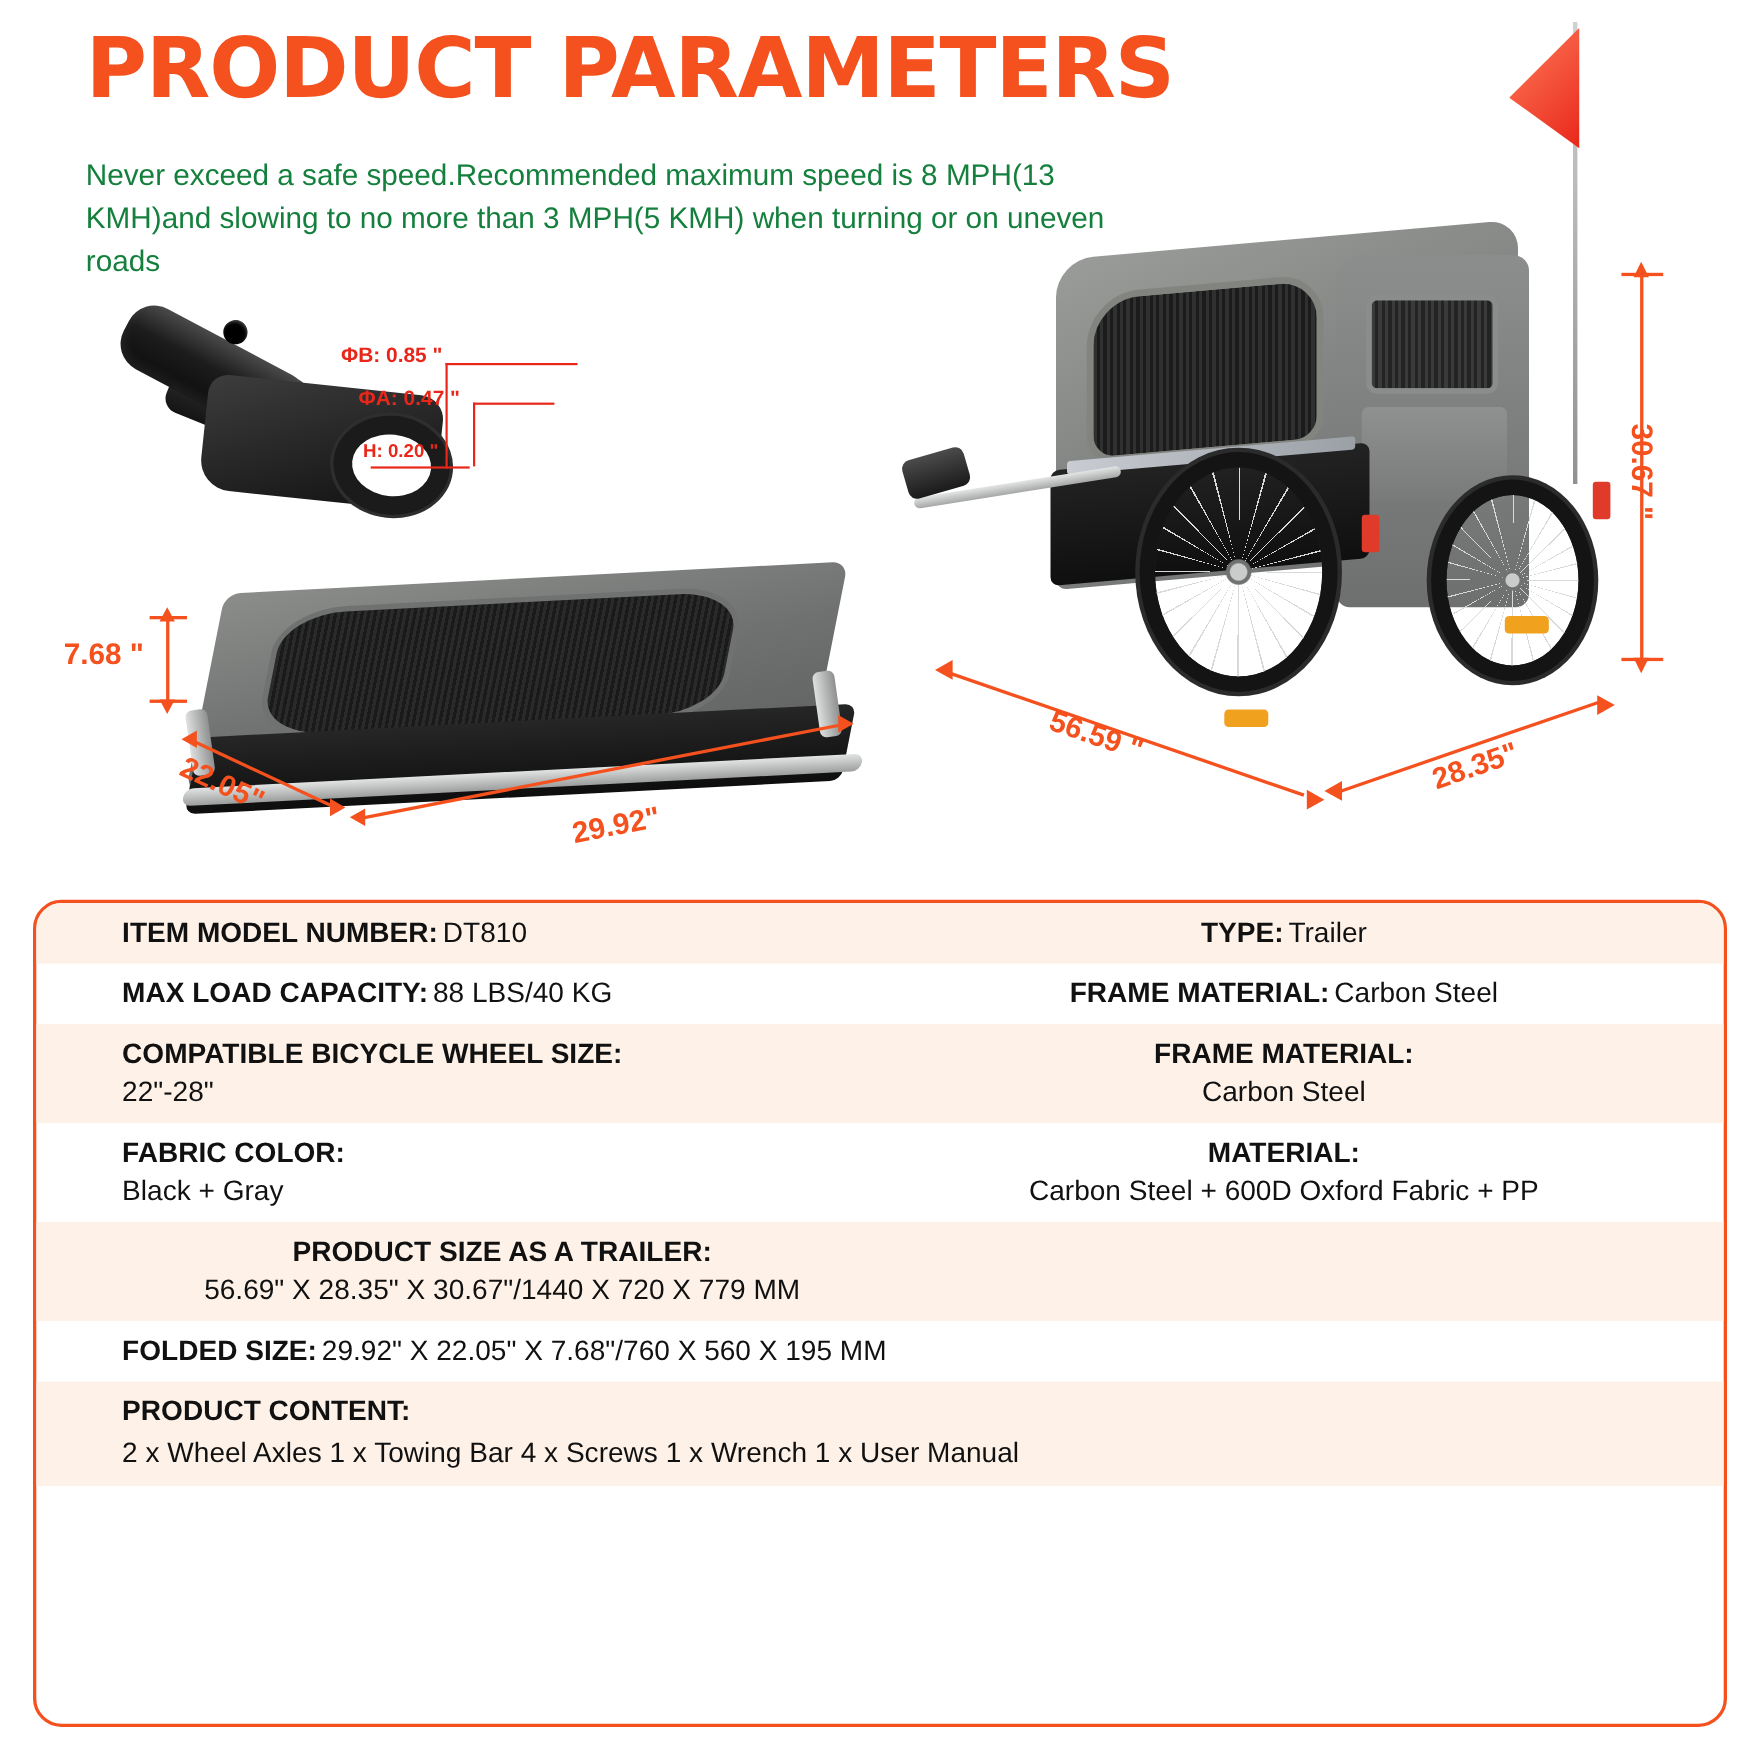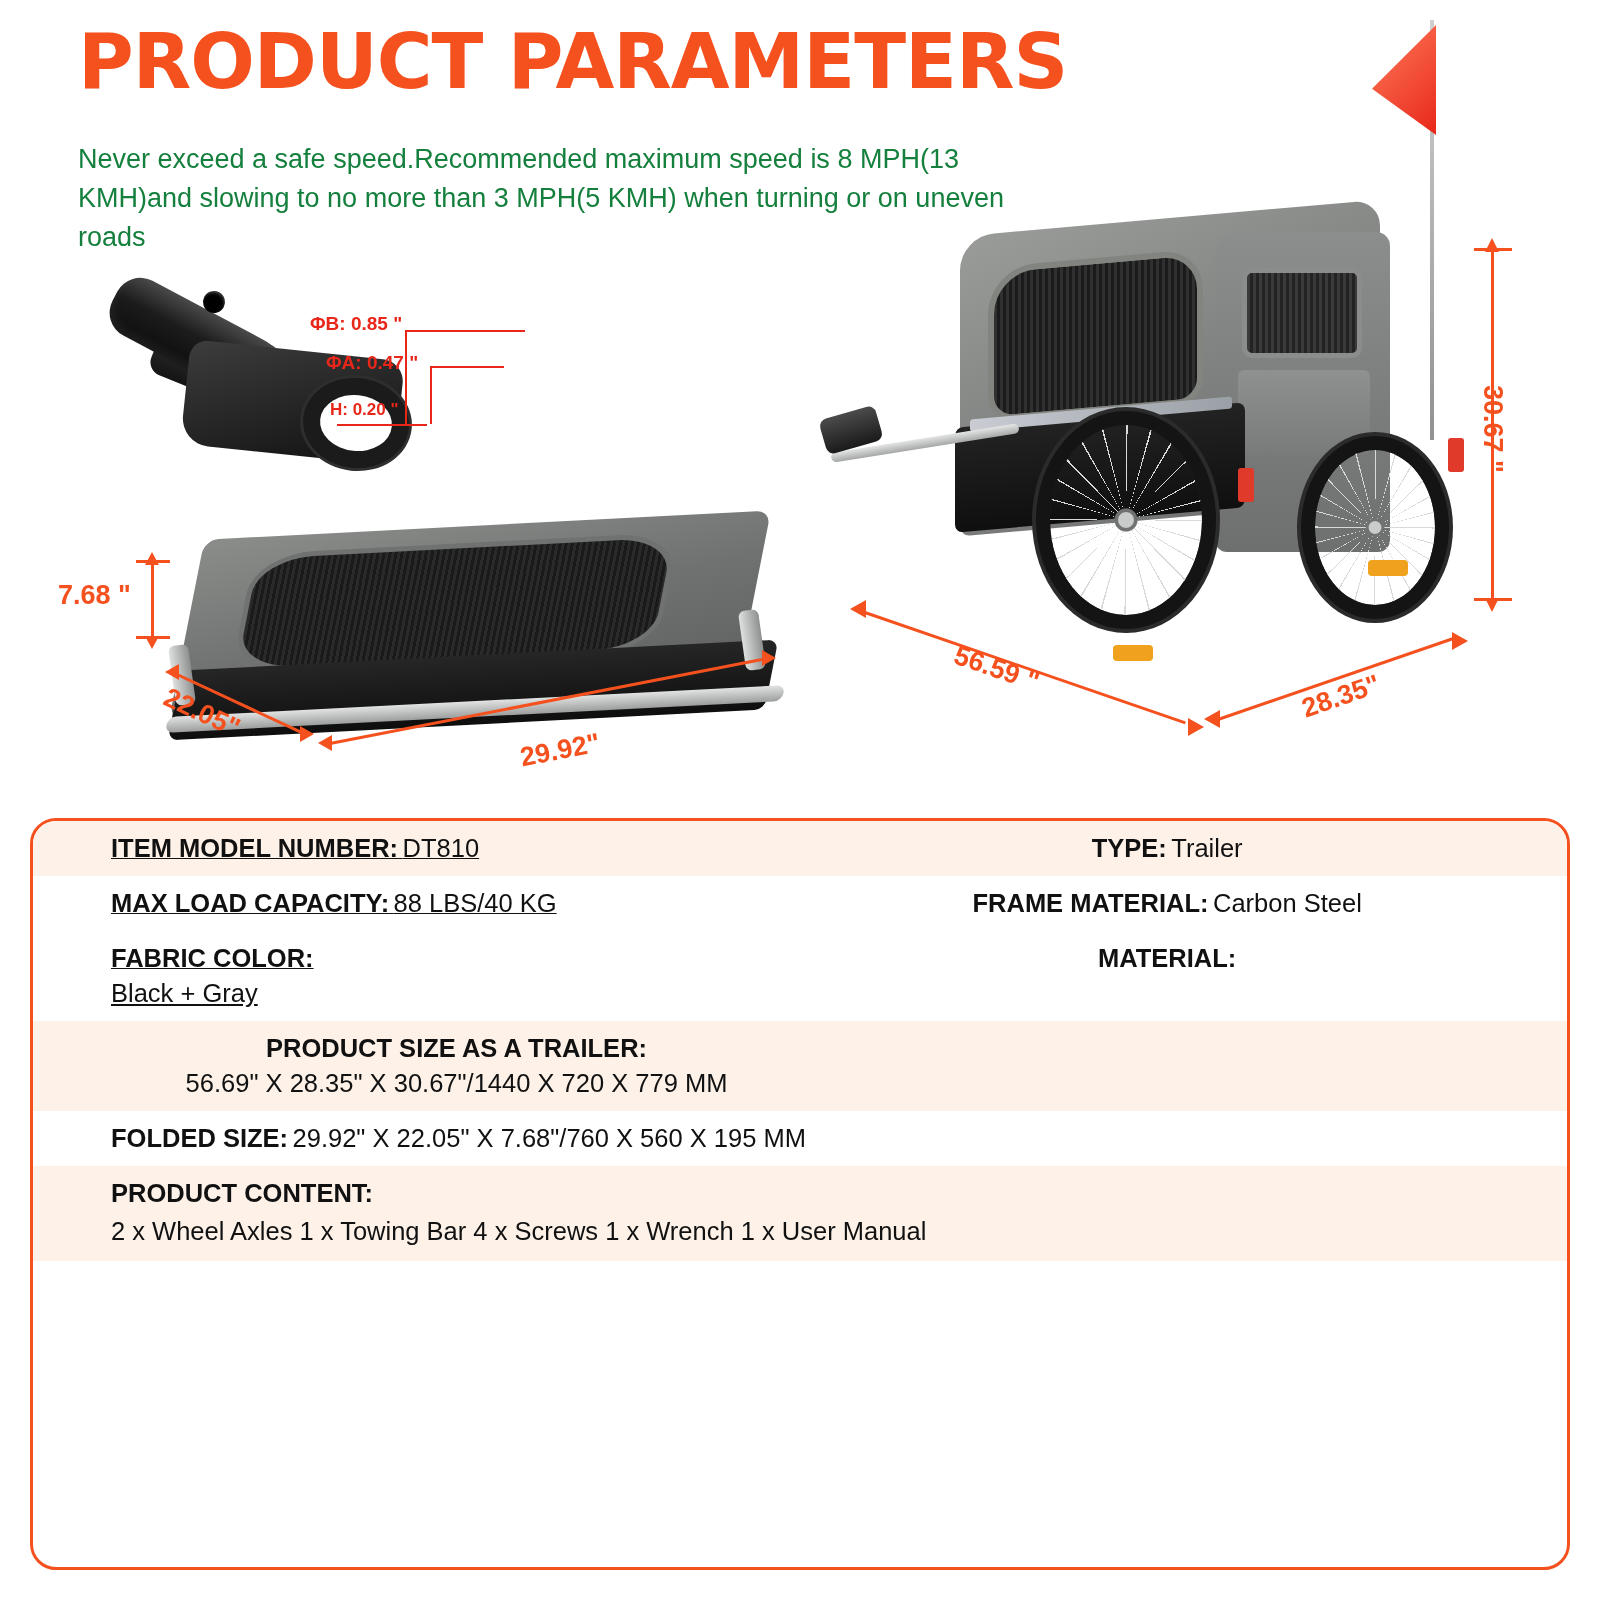--- a/index.html
+++ b/index.html
@@ -210,21 +210,21 @@
 
   
   .speccard {
     position:absolute; left:30px; top:818px; width:1540px; height:752px;
     border:3px solid #f4511e; border-radius:26px; overflow:hidden;
     background:#fff;
   }
   .specrow { display:flex; width:100%; padding:13px 0 13px 0; }
   .specrow.alt { background:#fdf1e8; }
   .cell { padding:0 22px 0 78px; }
-  .cell.left { width:715px;text-decoration:underline; }
+  .cell.left { width:715px; }
   .cell.right { width:825px; padding-left:44px;text-align:center; }
   .cell.full { width:100%; }
   .lbl { font-weight:bold; font-size:25.5px; color:#111; }
   .val { font-weight:normal; font-size:25.5px; color:#111; }
   .stack .val { display:block; margin-top:6px; }
   .pkglines { margin-top:6px; }
   .pkglines span { display:block; font-size:25.5px; line-height:1.35; }
 </style>
 </head>
 <body>
@@ -347,28 +347,39 @@
       <div class="cell left">
         <span class="lbl">MAX LOAD CAPACITY:</span>
         <span class="val">88 LBS/40 KG</span>
       </div>
       <div class="cell right">
         <span class="lbl">FRAME MATERIAL:</span>
         <span class="val">Carbon Steel</span>
       </div>
     </div>
 
+    <div class="specrow alt">
+      <div class="cell left stack">
+        <span class="lbl">COMPATIBLE BICYCLE WHEEL SIZE:</span>
+        <span class="val">22"-28"</span>
+      </div>
+      <div class="cell right stack">
+        <span class="lbl">FRAME MATERIAL:</span>
+        <span class="val">Carbon Steel</span>
+      </div>
+    </div>
 
     <div class="specrow">
       <div class="cell left stack">
         <span class="lbl">FABRIC COLOR:</span>
         <span class="val">Black + Gray</span>
       </div>
       <div class="cell right stack">
         <span class="lbl">MATERIAL:</span>
+        <span class="val">Carbon Steel + 600D Oxford Fabric + PP</span>
       </div>
     </div>
 
     <div class="specrow alt">
       <div class="cell right stack">
         <span class="lbl">PRODUCT SIZE AS A TRAILER:</span>
         <span class="val">56.69" X 28.35" X 30.67"/1440 X 720 X 779 MM</span>
       </div>
     </div>
 

